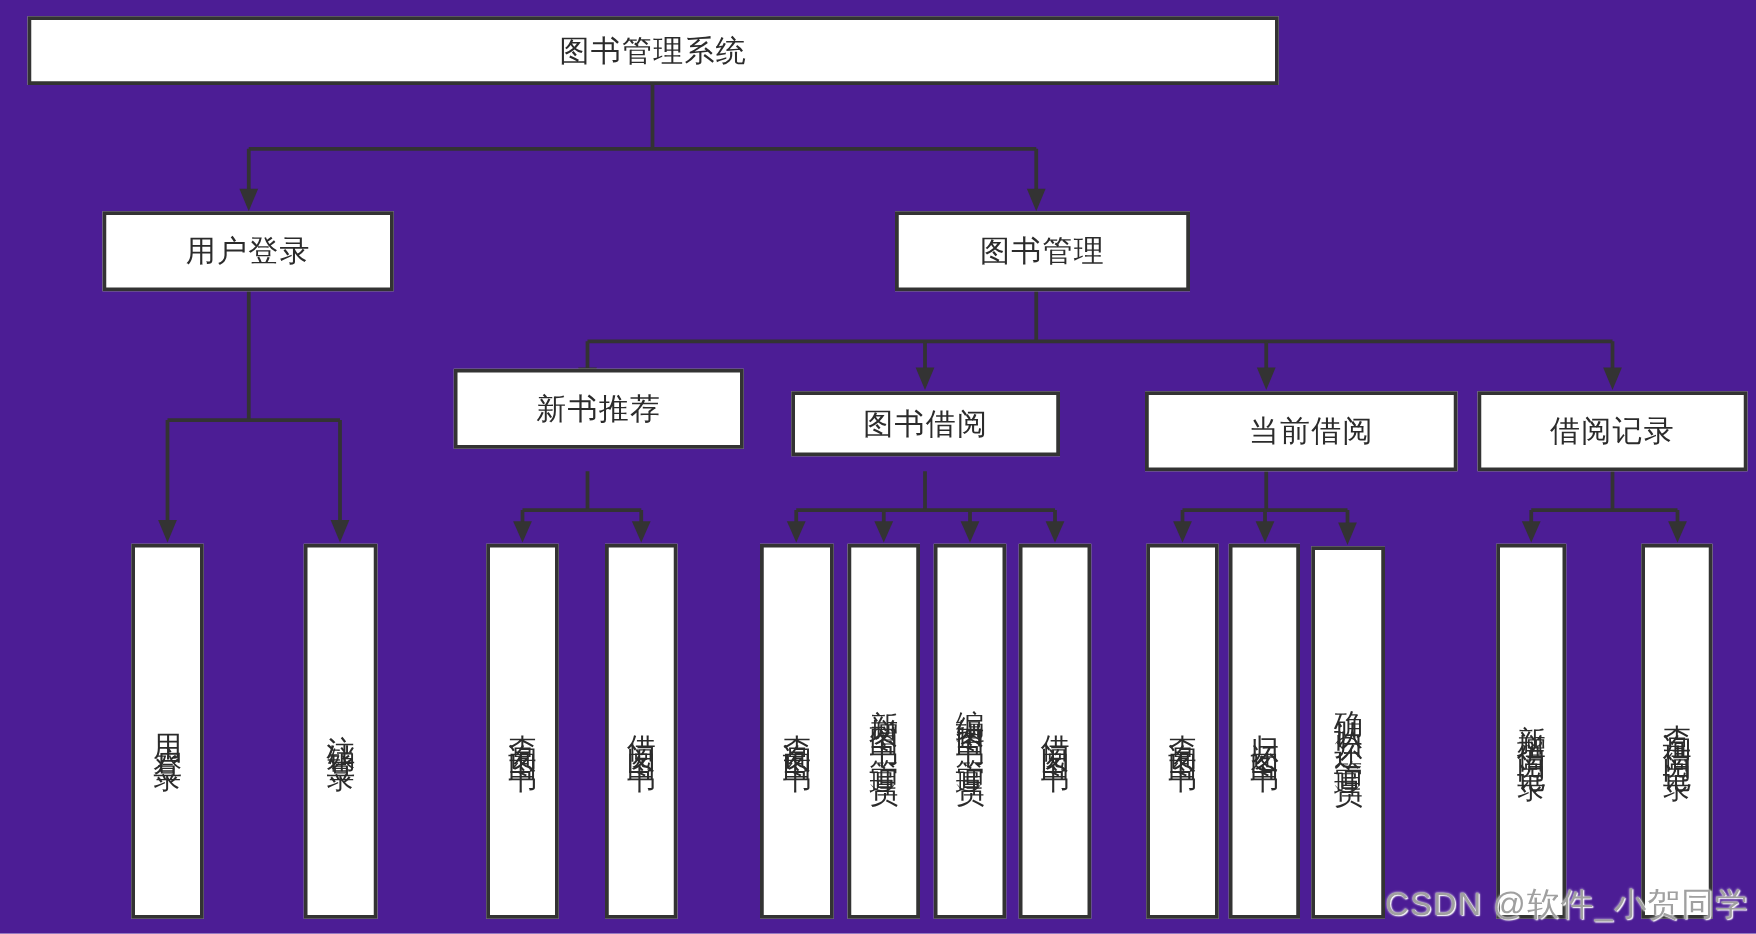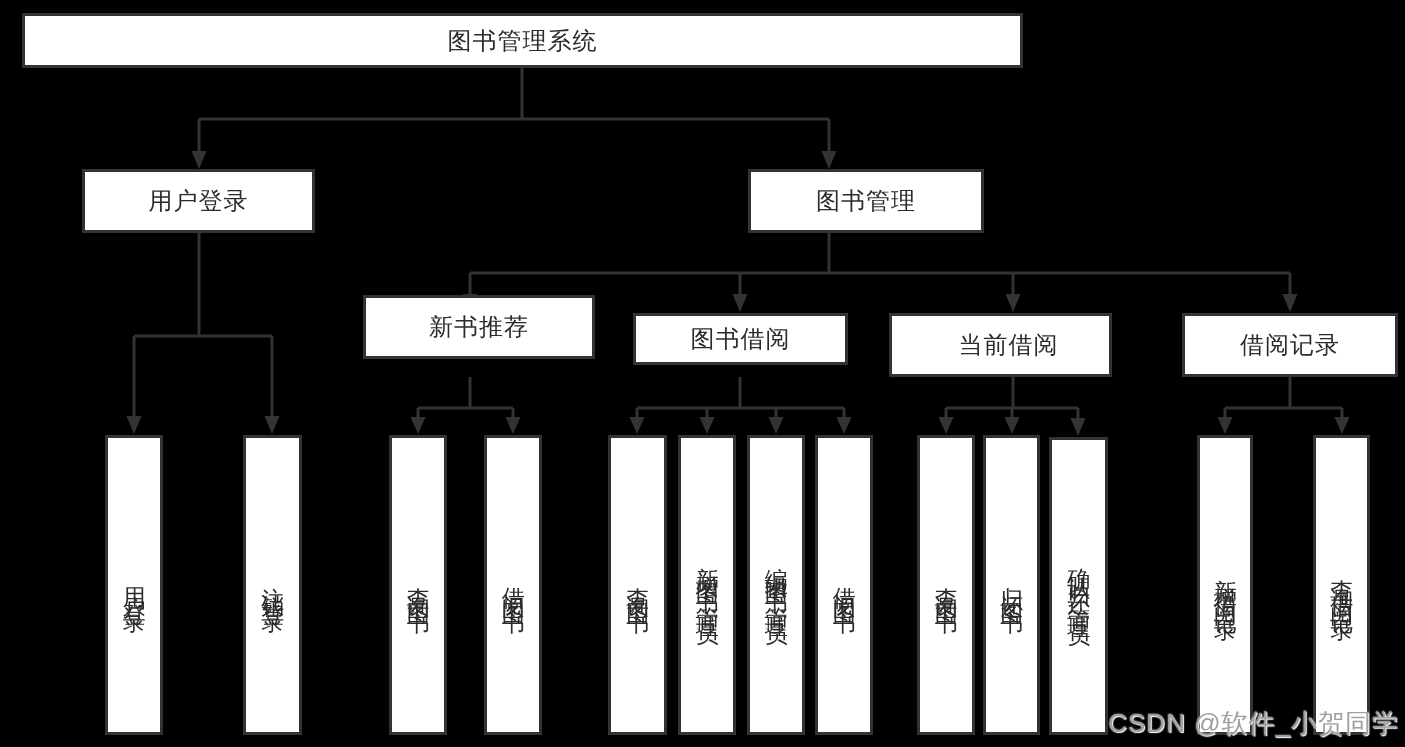--- a/index.html
+++ b/index.html
@@ -1,20 +1,20 @@
 <!DOCTYPE html>
 <html><head>
 <meta charset="utf-8">
 <style>
   html, body { margin: 0; padding: 0; background: #ffffff; }
   #stage {
     position: relative;
     width: 1405px;
     height: 747px;
-    background: #000000;
+    background: #4c1d95;
     font-family: "Liberation Sans", sans-serif;
     overflow: hidden;
   }
   #wires {
     position: absolute;
     left: 0; top: 0;
     z-index: 1;
     pointer-events: none;
   }
   .box, .vbox {
@@ -37,24 +37,24 @@
     writing-mode: vertical-rl;
     text-orientation: mixed;
     font-size: 23px;
     letter-spacing: 8px;
     line-height: 1.1;
     white-space: nowrap;
   }
   
   #n-root   { left: 22px;   top: 13px;  width: 1001px; height: 55px; }
   #n-login  { left: 82px;   top: 169px; width: 233px;  height: 64px; }
-  #n-mgmt   { left: 748px;  top: 169px; width: 236px;  height: 64px; }
+  #n-mgmt   { left: 716px;  top: 169px; width: 236px;  height: 64px; }
   #n-rec    { left: 363px;  top: 295px; width: 232px;  height: 64px; }
   #n-borrow { left: 633px;  top: 313px; width: 215px;  height: 52px; }
-  #n-cur    { left: 889px;  top: 313px; width: 223px;  height: 64px; padding-left: 16px; }
+  #n-cur    { left: 916px;  top: 313px; width: 250px;  height: 64px; padding-left: 16px; }
   #n-hist   { left: 1182px; top: 313px; width: 216px;  height: 64px; }
   
   #v-login1  { left: 105px; }
   #v-logout  { left: 243px; width: 59px; }
   #v-queryA  { left: 389px; }
   #v-borrowA { left: 484px; }
   #v-queryB  { left: 608px; width: 59px; }
   #v-addB    { left: 678px; }
   #v-editB   { left: 747px; }
   #v-borrowB { left: 815px; }

